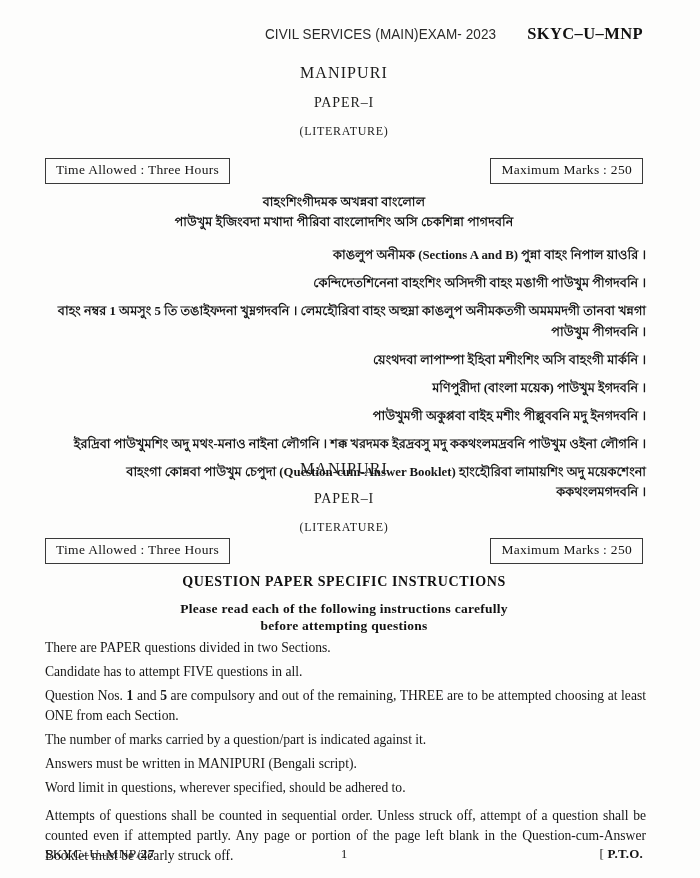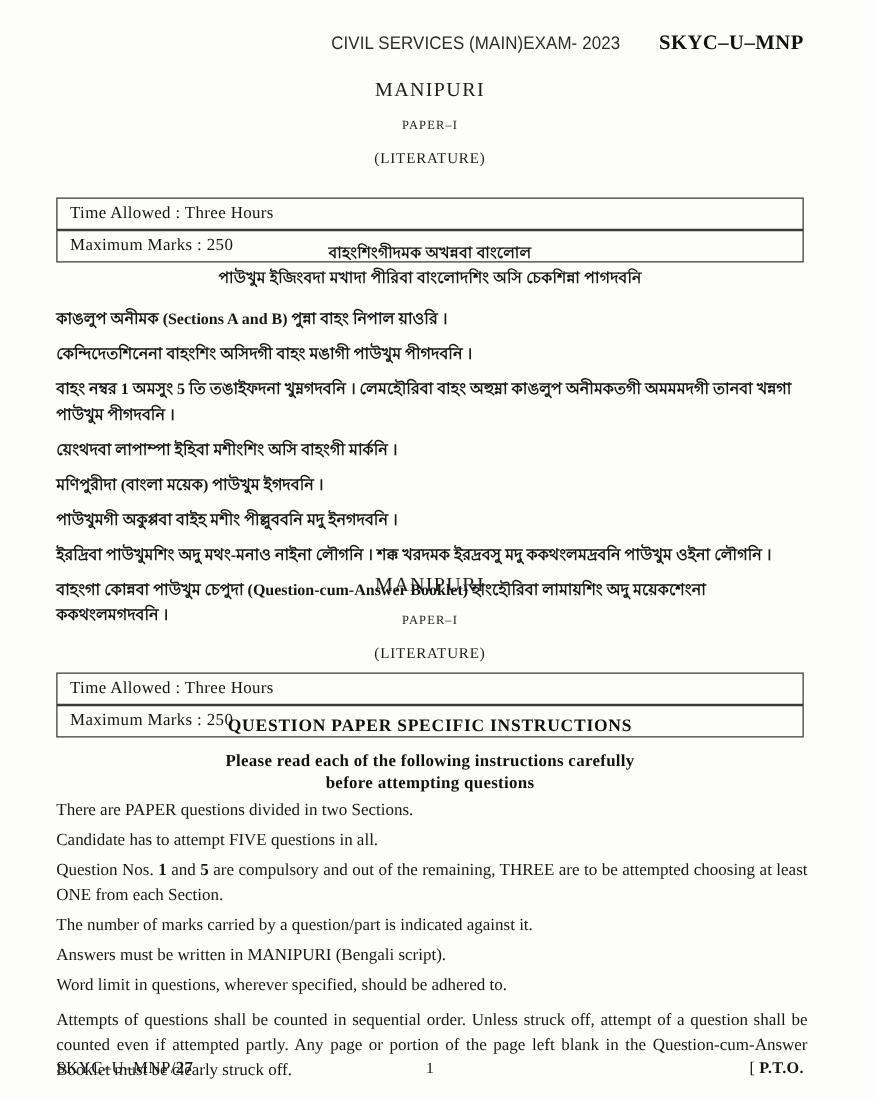--- a/index.html
+++ b/index.html
@@ -57,39 +57,38 @@
     right: 0;
     text-align: center;
   }
   .title-main {
     font-size: 16px;
     letter-spacing: 1.1px;
     color: #1c1c1c;
     margin-bottom: 13px;
   }
   .title-paper {
-    font-size: 10px;
+    font-size: 14px;
     letter-spacing: 0.9px;
     color: #1c1c1c;
     margin-bottom: 13px;
   }
   .title-sub {
     font-size: 12px;
     letter-spacing: 0.7px;
     color: #1c1c1c;
   }
 
   
   .box-row {
     position: absolute;
     left: 45px;
     right: 45px;
     display: flex;
     justify-content: space-between;
-    flex-direction: column;
   }
   .framed {
     border: 1.3px solid #3a3a3a;
     padding: 4px 10px 5px 10px;
     font-size: 13.5px;
     letter-spacing: 0.3px;
     color: #141414;
     background: transparent;
     line-height: 1.1;
   }
@@ -204,21 +203,21 @@
   </div>
 
   <div class="box-row" style="top:158px;">
     <div class="framed">Time Allowed : Three Hours</div>
     <div class="framed">Maximum Marks : 250</div>
   </div>
 
   <div class="mni mni-head" style="top:193px;">বাহংশিংগীদমক অখন্নবা বাংলোল</div>
   <div class="mni mni-head" style="top:213px;">পাউখুম ইজিংবদা মখাদা পীরিবা বাংলোদশিং অসি চেকশিন্না পাগদবনি</div>
 
-  <div class="mni mni-body" style="top:245px;">
+  <div class="mni mni-body" style="top:245px;text-align:right;">
     <p>কাঙলুপ অনীমক (Sections A and B) পুন্না বাহং নিপাল য়াওরি ।</p>
     <p>কেন্দিদেতশিনেনা বাহংশিং অসিদগী বাহং মঙাগী পাউখুম পীগদবনি ।</p>
     <p>বাহং নম্বর <b class="num">1</b> অমসুং <b class="num">5</b> তি তঙাইফদনা খুম্নগদবনি । লেমহৌরিবা বাহং অহুম্না কাঙলুপ অনীমকতগী অমমমদগী তানবা খন্নগা পাউখুম পীগদবনি ।</p>
     <p>য়েংথদবা লাপাম্পা ইহিবা মশীংশিং অসি বাহংগী মার্কনি ।</p>
     <p>মণিপুরীদা (বাংলা ময়েক) পাউখুম ইগদবনি ।</p>
     <p>পাউখুমগী অকুপ্পবা বাইহ মশীং পীল্লুববনি মদু ইনগদবনি ।</p>
     <p>ইরদ্রিবা পাউখুমশিং অদু মথং-মনাও নাইনা লৌগনি । শক্ক খরদমক ইরদ্রবসু মদু ককথংলমদ্রবনি পাউখুম ওইনা লৌগনি ।</p>
     <p>বাহংগা কোন্নবা পাউখুম চেপুদা (Question-cum-Answer Booklet) হাংহৌরিবা লামায়শিং অদু ময়েকশেংনা ককথংলমগদবনি ।</p>
   </div>
 

